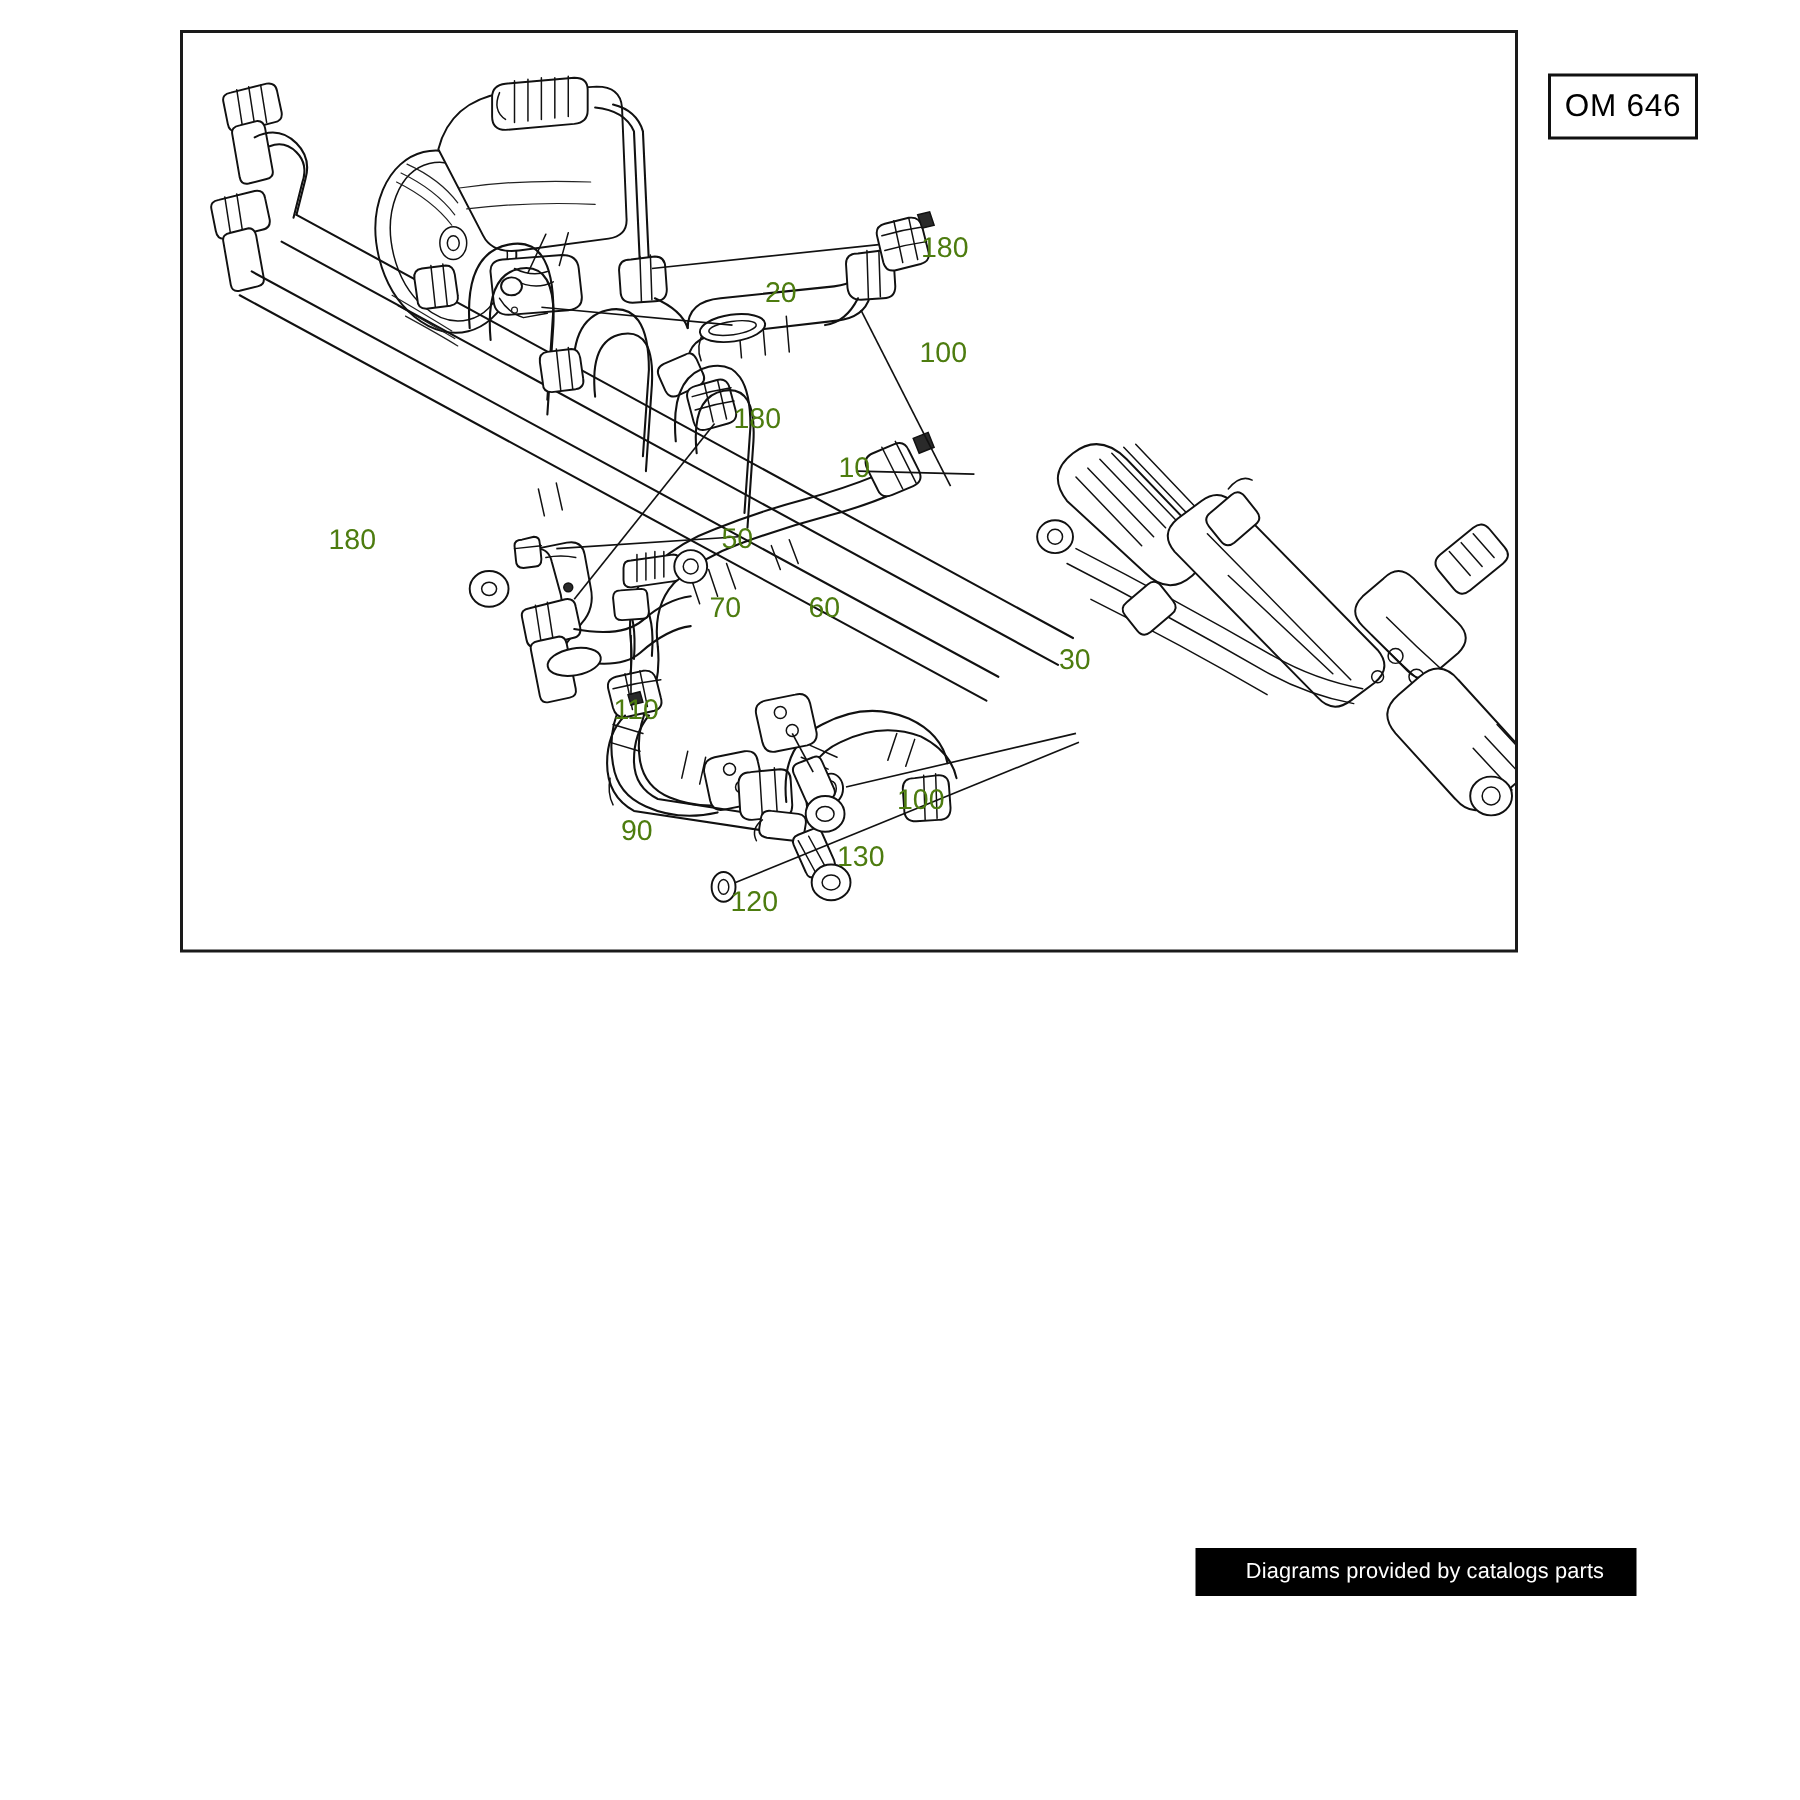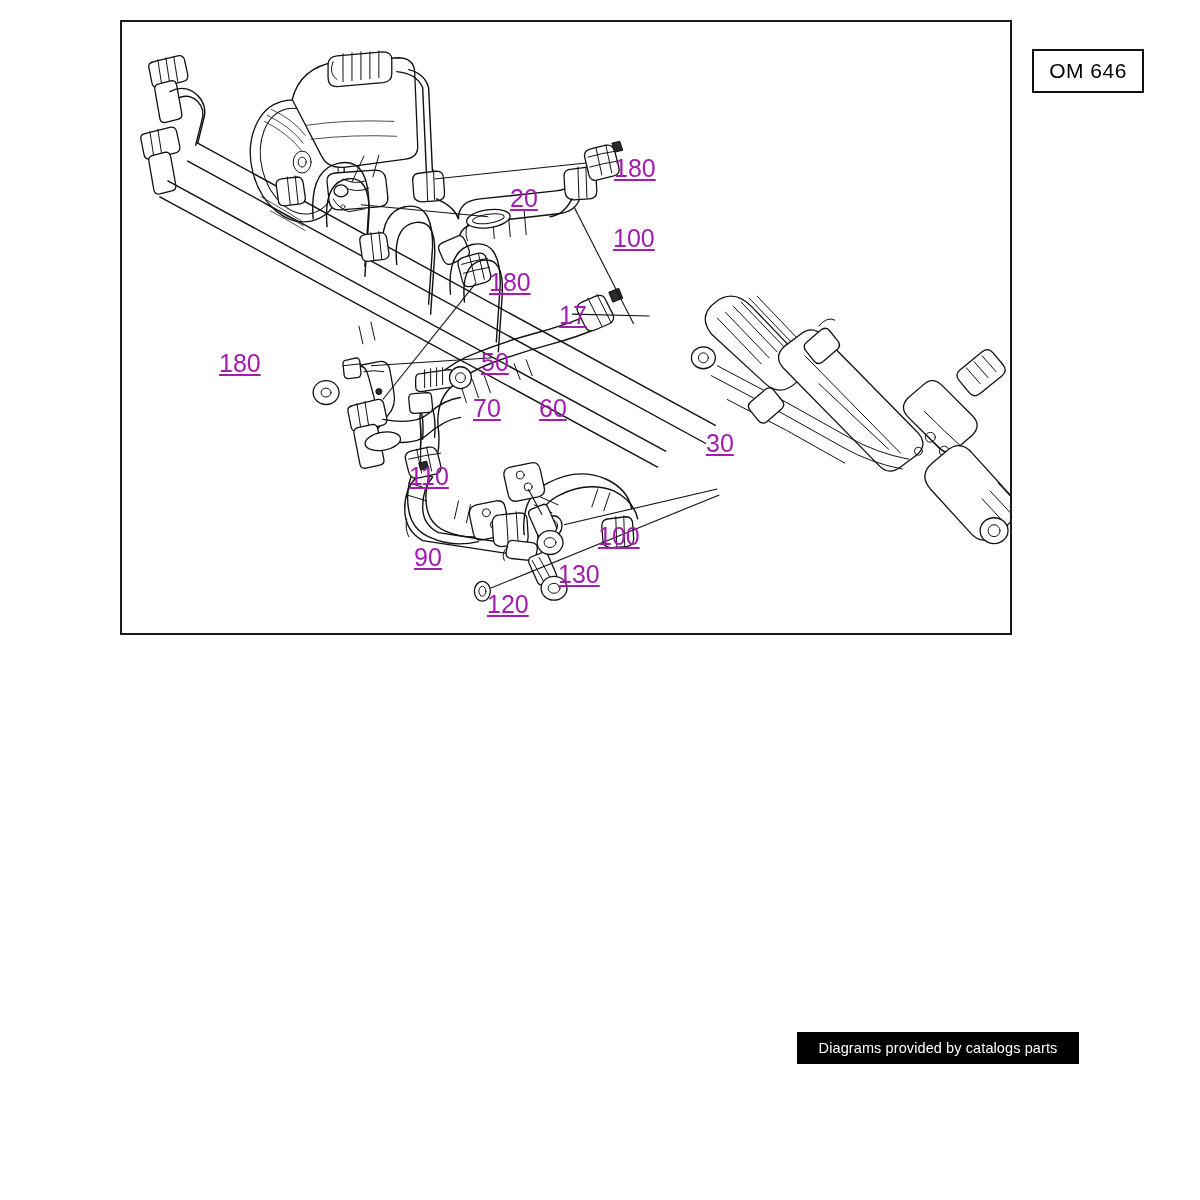--- a/index.html
+++ b/index.html
@@ -33,21 +33,21 @@
     left: 0;
     top: 0;
     width: 100%;
     height: 100%;
   }
   
   #om-badge {
     position: absolute;
     left: 910px;
     top: 27px;
-    width: 112px;
+    width: 100px;
     height: 44px;
     border: 2px solid #111;
     box-sizing: border-box;
     display: flex;
     align-items: center;
     justify-content: center;
     background: #fff;
     font-size: 21px;
     color: #000;
     letter-spacing: 0.5px;
@@ -59,39 +59,39 @@
     top: 1032px;
     width: 282px;
     height: 32px;
     background: #000000;
     color: #ffffff;
     display: flex;
     align-items: center;
     justify-content: center;
     font-size: 14.5px;
     letter-spacing: 0.1px;
+    padding-left: 12px;
   }
   
   #brand-bar {
     position: absolute;
     left: 0;
     top: 1080px;
     width: 1200px;
     height: 120px;
     display: block;
   }
   
   .callout {
     position: absolute;
-    font-size: 25px;
-    color: #a21caf;
+    font-size: 19px;
+    color: #4d7c0f;
     font-family: "Liberation Sans", sans-serif;
     white-space: nowrap;
     line-height: 1;
-    text-decoration: underline;
   }
   .ink { fill: none; stroke: #111; stroke-width: 1.4; stroke-linecap: round; stroke-linejoin: round; }
   .ink-thin { fill: none; stroke: #111; stroke-width: 1; stroke-linecap: round; stroke-linejoin: round; }
   .ink-hair { fill: none; stroke: #222; stroke-width: 0.8; stroke-linecap: round; }
   .leader { fill: none; stroke: #111; stroke-width: 1.1; }
   .fillwhite { fill: #ffffff; stroke: #111; stroke-width: 1.3; stroke-linejoin: round; }
   .filldark { fill: #2a2a2a; stroke: #111; stroke-width: 1; }
 </style>
 </head>
 <body>
@@ -370,21 +370,21 @@
     <div id="om-badge">
       <span>OM 646</span>
     </div>
   </div>
 
   <div id="callout-layer">
     <span class="callout" style="left:614px; top:156px;">180</span>
     <span class="callout" style="left:510px; top:186px;">20</span>
     <span class="callout" style="left:613px; top:226px;">100</span>
     <span class="callout" style="left:489px; top:270px;">180</span>
-    <span class="callout" style="left:559px; top:303px;">17</span>
+    <span class="callout" style="left:559px; top:303px;">10</span>
     <span class="callout" style="left:219px; top:351px;">180</span>
     <span class="callout" style="left:481px; top:350px;">50</span>
     <span class="callout" style="left:473px; top:396px;">70</span>
     <span class="callout" style="left:539px; top:396px;">60</span>
     <span class="callout" style="left:670px; top:431px;margin-left:36px;">30</span>
     <span class="callout" style="left:387px; top:464px;margin-left:22px;">110</span>
     <span class="callout" style="left:598px; top:524px;text-align:right;">100</span>
     <span class="callout" style="left:414px; top:545px;">90</span>
     <span class="callout" style="left:558px; top:562px;">130</span>
     <span class="callout" style="left:487px; top:592px;">120</span>

